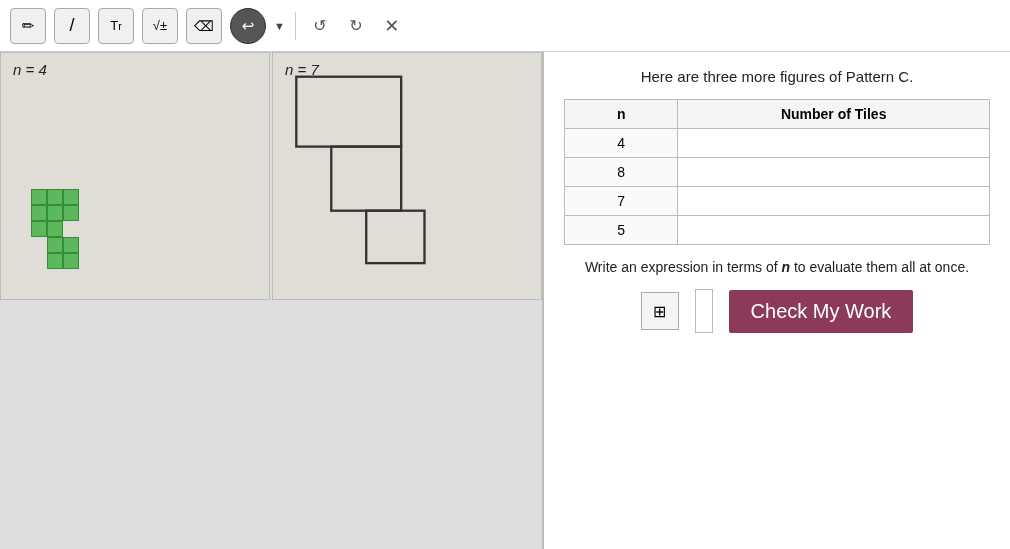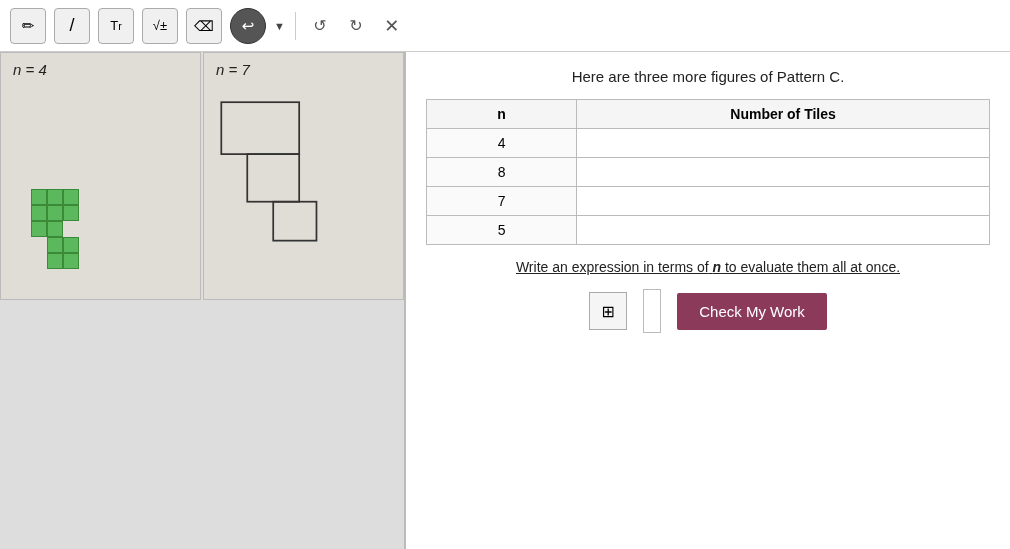--- a/index.html
+++ b/index.html
@@ -78,21 +78,21 @@
 
     
     .main-content {
       display: flex;
       flex: 1;
       overflow: hidden;
     }
 
     
     .left-panel {
-      width: 406px;
+      width: 544px;
       display: grid;
       grid-template-columns: 1fr 1fr;
       grid-template-rows: 1fr 1fr;
       border-right: 2px solid #bbb;
       background: #ddd;
       gap: 2px;
     }
     .figure-cell {
       background: #e0ddd6;
       position: relative;
@@ -145,21 +145,20 @@
       width: 80px;
       background: #fafafa;
     }
     .data-table td:last-child {
       width: 220px;
     }
 
     .expression-label {
       font-size: 14px;
       color: #222;
-      text-decoration: underline;
     }
     .expression-label em {
       font-style: italic;
       font-weight: bold;
     }
 
     .expression-area {
       display: flex;
       align-items: center;
       gap: 16px;
@@ -182,21 +181,21 @@
       display: flex;
       align-items: center;
       justify-content: center;
       font-size: 16px;
     }
     .check-btn {
       background: #8B3A5A;
       color: #fff;
       border: none;
       padding: 10px 22px;
-      font-size: 15px;
+      font-size: 20px;
       cursor: pointer;
       border-radius: 2px;
       white-space: nowrap;
     }
 
     
     .figure-svg {
       position: absolute;
       bottom: 0;
       left: 0;

